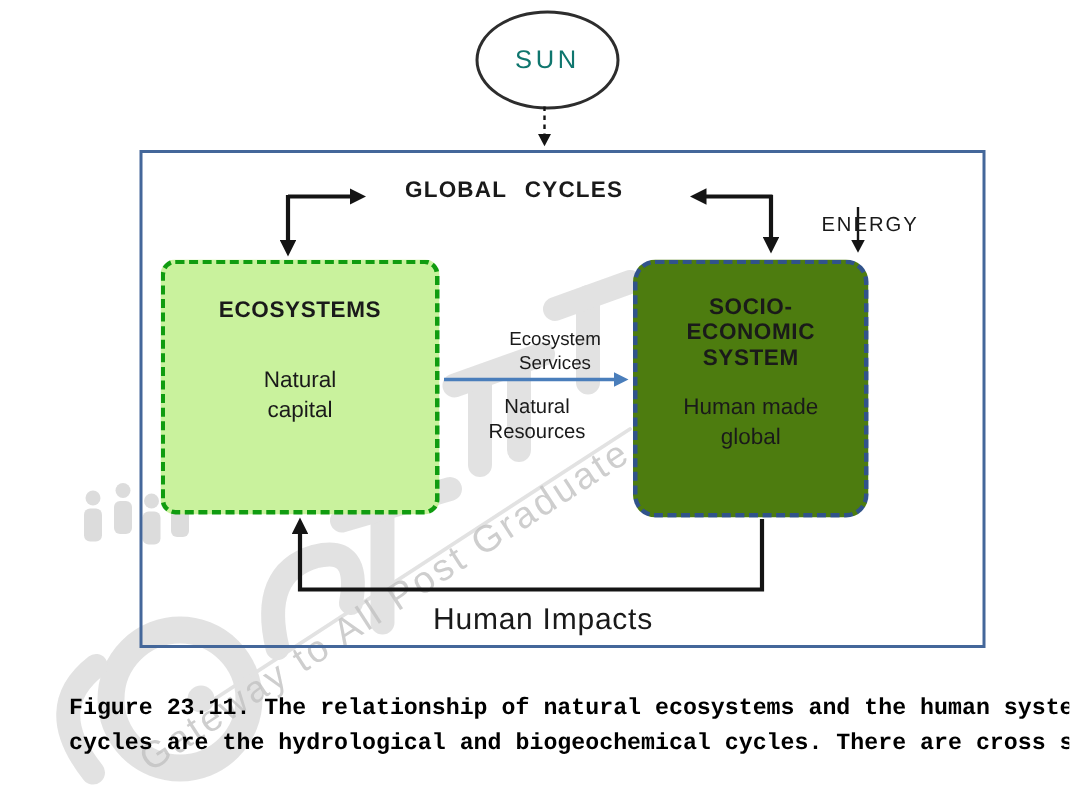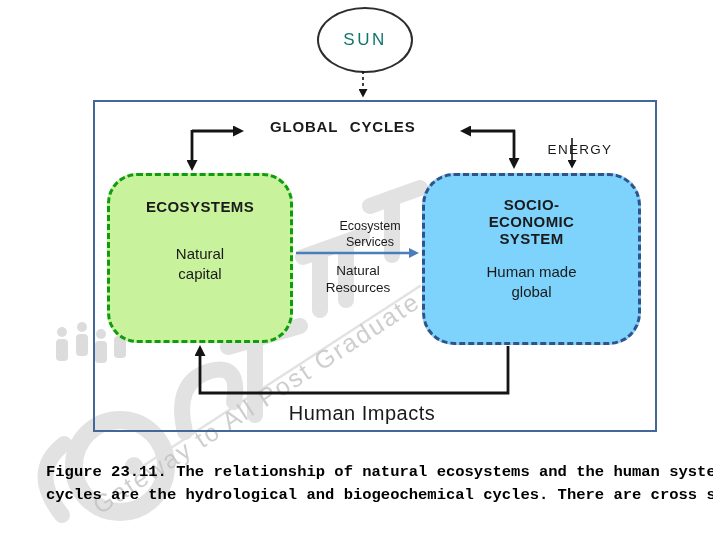--- a/index.html
+++ b/index.html
@@ -21,23 +21,23 @@
 
   
   .gcycles{position:absolute;left:270px;top:118px;width:180px;text-align:left;z-index:4;
            font-weight:bold;font-size:15px;letter-spacing:.8px;word-spacing:7px;}
   .energy{position:absolute;left:538px;top:118px;width:84px;text-align:center;z-index:4;
           font-size:13.5px;letter-spacing:1.3px;margin-top:24px;}
 
   
   .sysbox{position:absolute;z-index:2;text-align:center;box-sizing:border-box;}
   .eco{left:107px;top:173px;width:186px;height:170px;background:#c9f29d;
-       border:3px dashed #109c10;border-radius:30px;padding-top:22px;}
-  .soc{left:422px;top:173px;width:219px;height:172px;background:#7dd3fc;
-       border:3px dashed #31538a;border-radius:32px;padding-top:20px;}
+       border:3px dashed #109c10;border-radius:10px;padding-top:22px;}
+  .soc{left:422px;top:173px;width:157px;height:172px;background:#4d7c0f;
+       border:3px dashed #31538a;border-radius:15px;padding-top:20px;}
   .sysbox .title{font-weight:bold;font-size:15px;letter-spacing:.4px;line-height:17px;
                  white-space:pre-line;}
   .eco .content{margin-top:29px;font-size:15px;line-height:20px;white-space:pre-line;}
   .soc .content{margin-top:15px;font-size:15px;line-height:20px;white-space:pre-line;}
 
   
   .flowlbl{position:absolute;z-index:4;text-align:center;white-space:pre-line;}
   .svc{left:314px;top:218px;width:112px;font-size:12.5px;line-height:16px;}
   .res{left:300px;top:262px;width:116px;font-size:13.5px;line-height:17px;}
   .imp{left:282px;top:402px;width:160px;font-size:20px;letter-spacing:.5px;}

